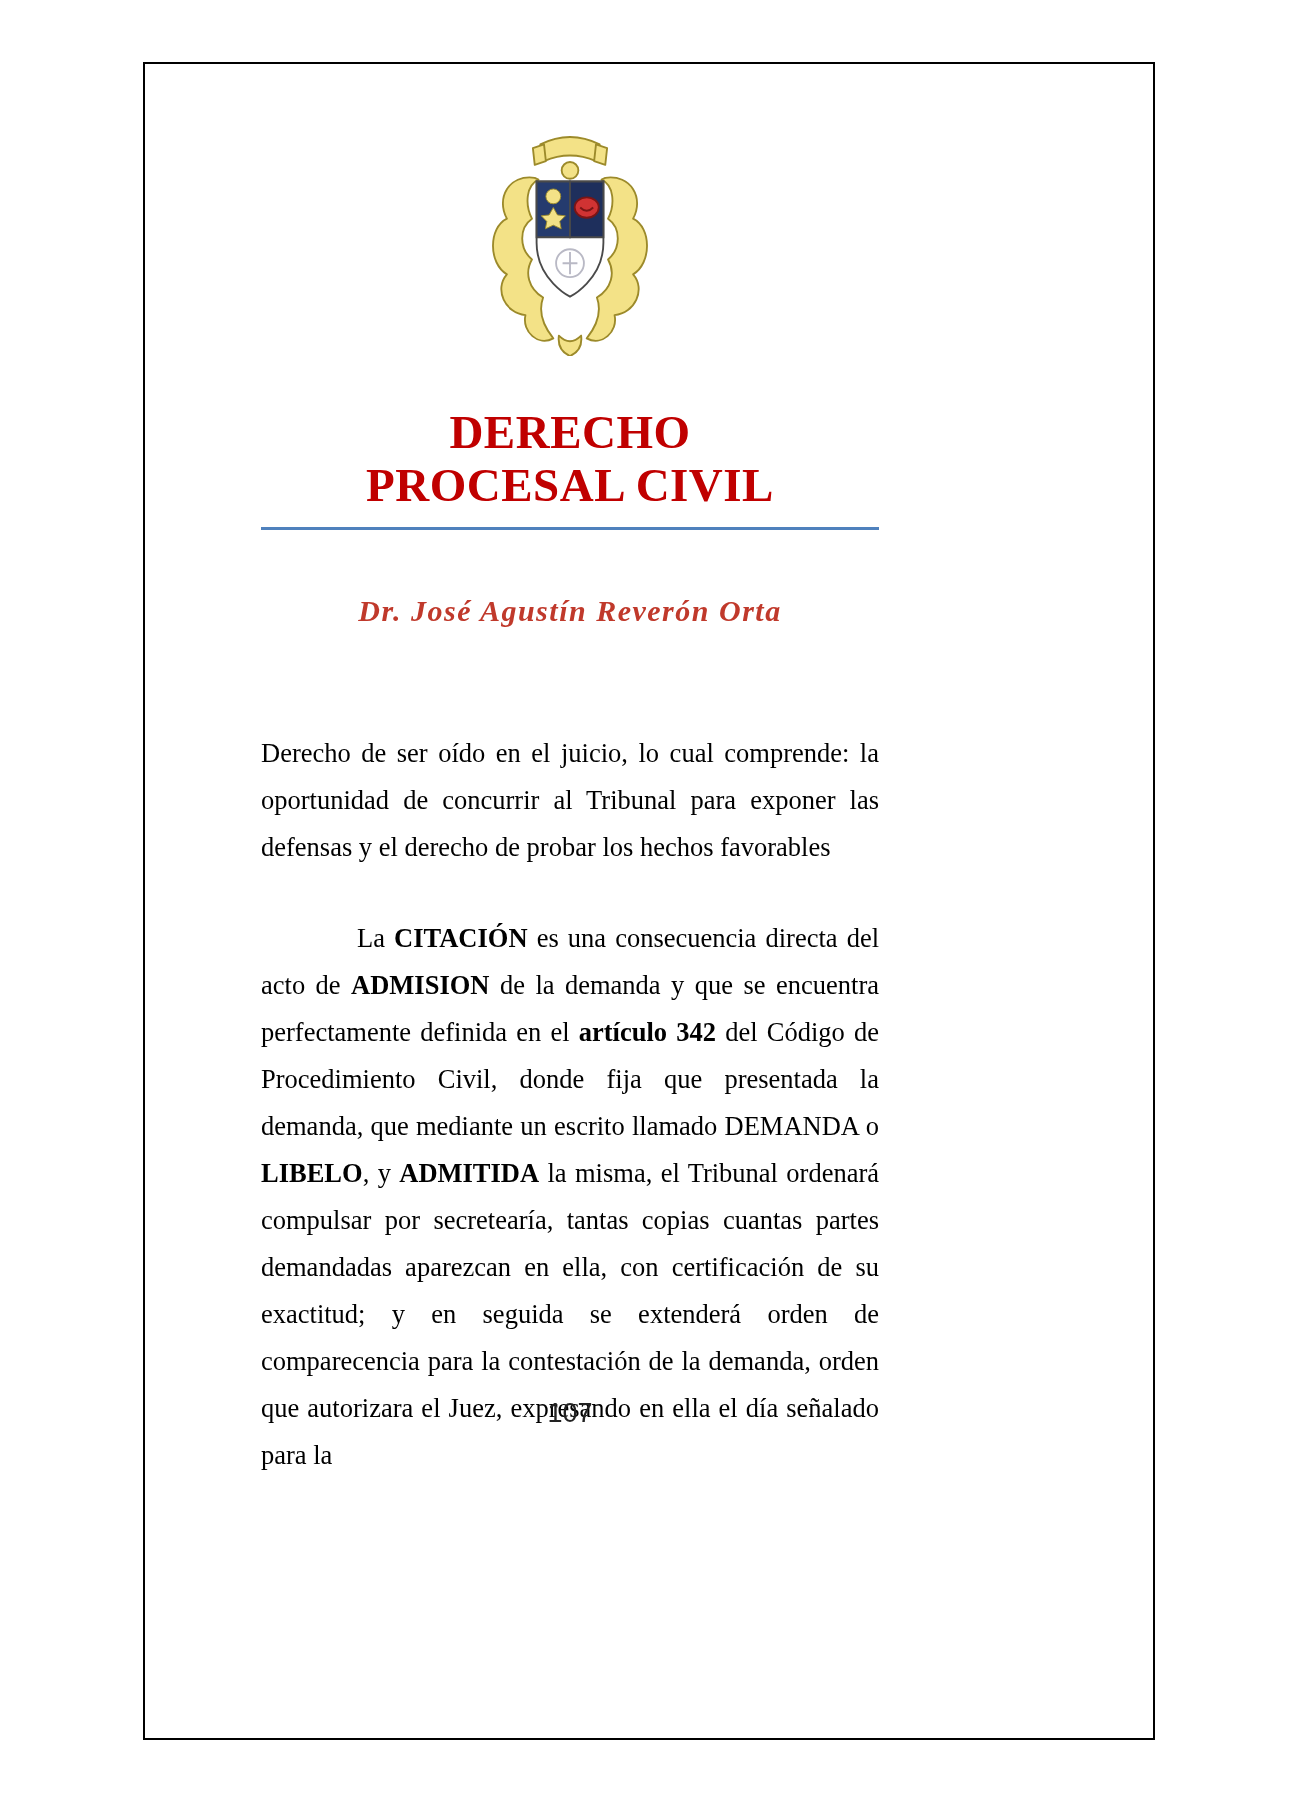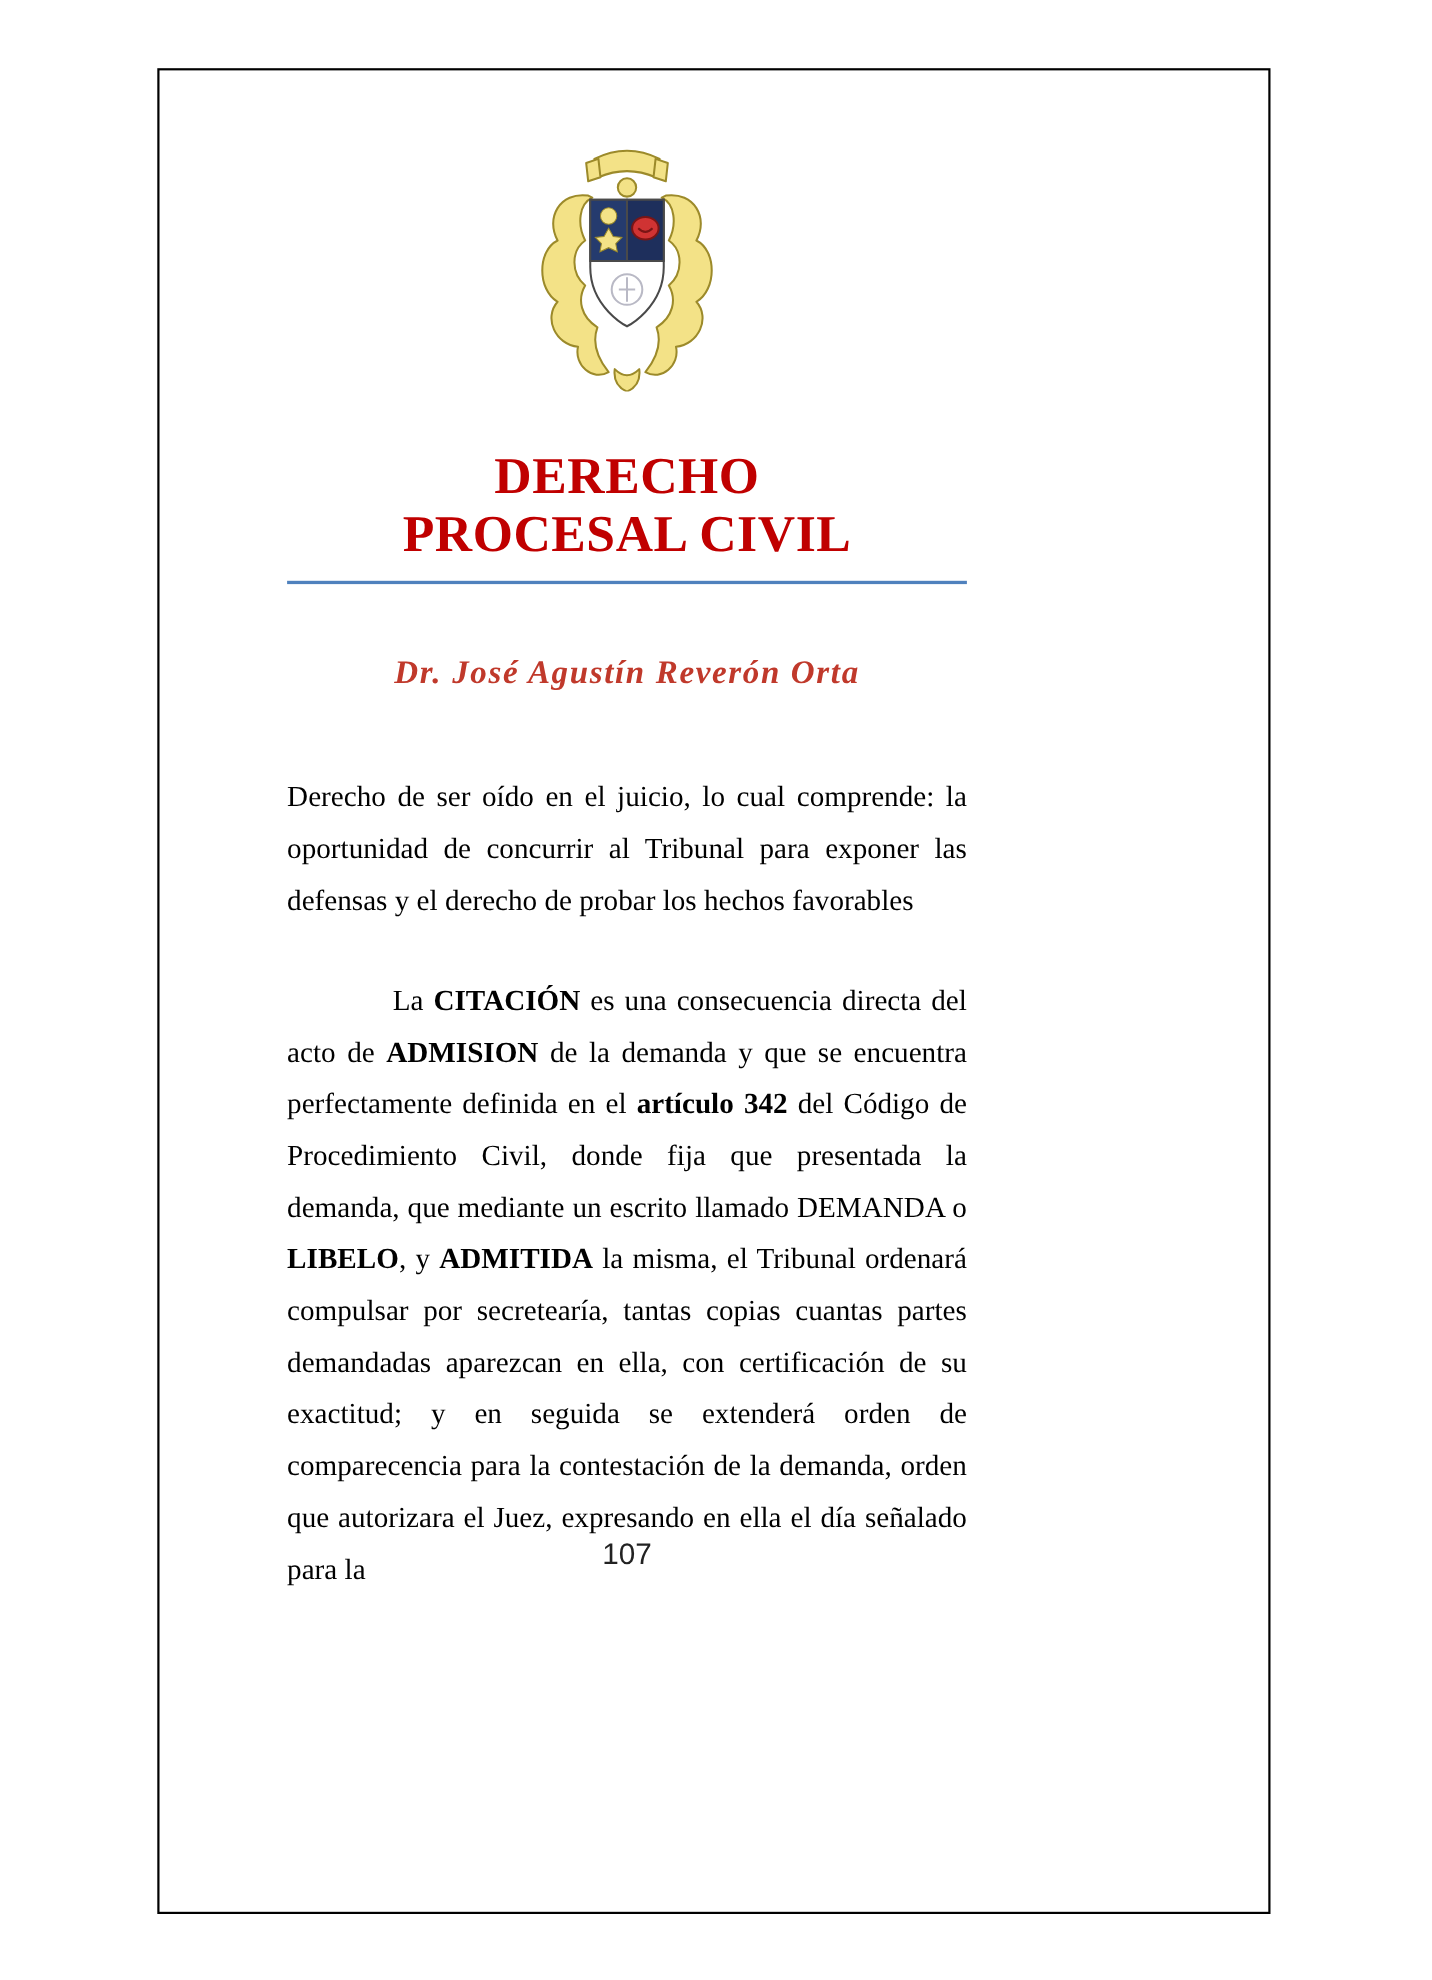--- a/index.html
+++ b/index.html
@@ -58,21 +58,21 @@
   .author{
     margin-top:64px;
     text-align:center;
     color:var(--author-red);
     font-weight:bold;
     font-style:italic;
     font-size:30px;
     letter-spacing:1.5px;
   }
   .body-text{
-    margin-top:72px;
+    margin-top:102px;
     font-size:26.5px;
     line-height:47px;
     text-align:justify;
     color:#000000;
   }
   .body-text p{margin:0;}
   .body-text p + p{margin-top:44px;}
   .body-text p.indented{text-indent:96px;}
   .pageno{
     position:absolute;

